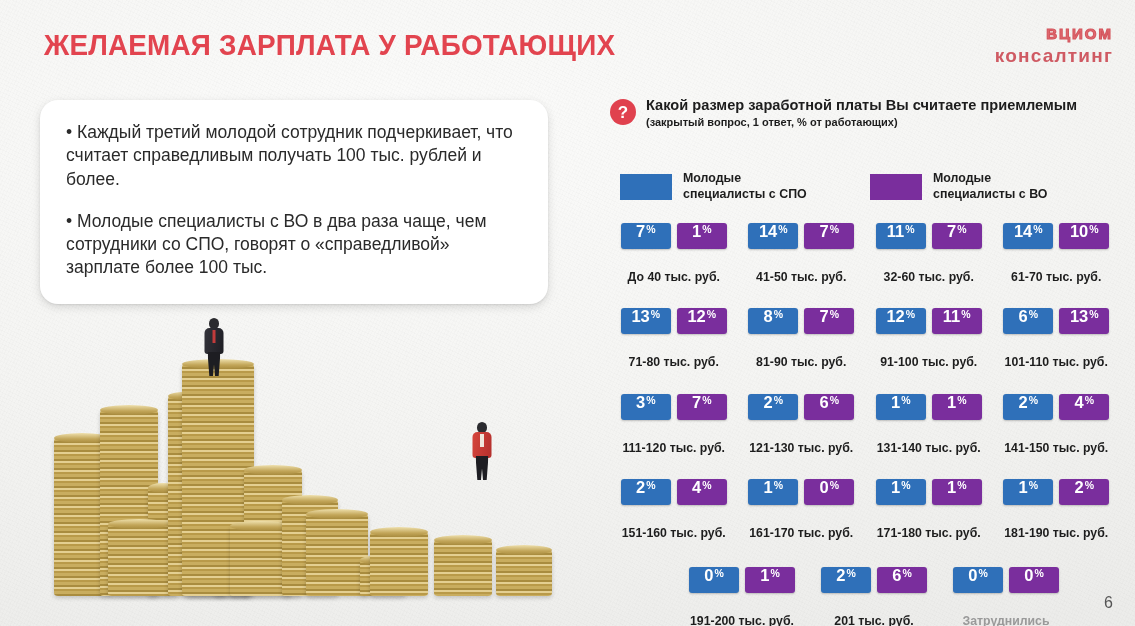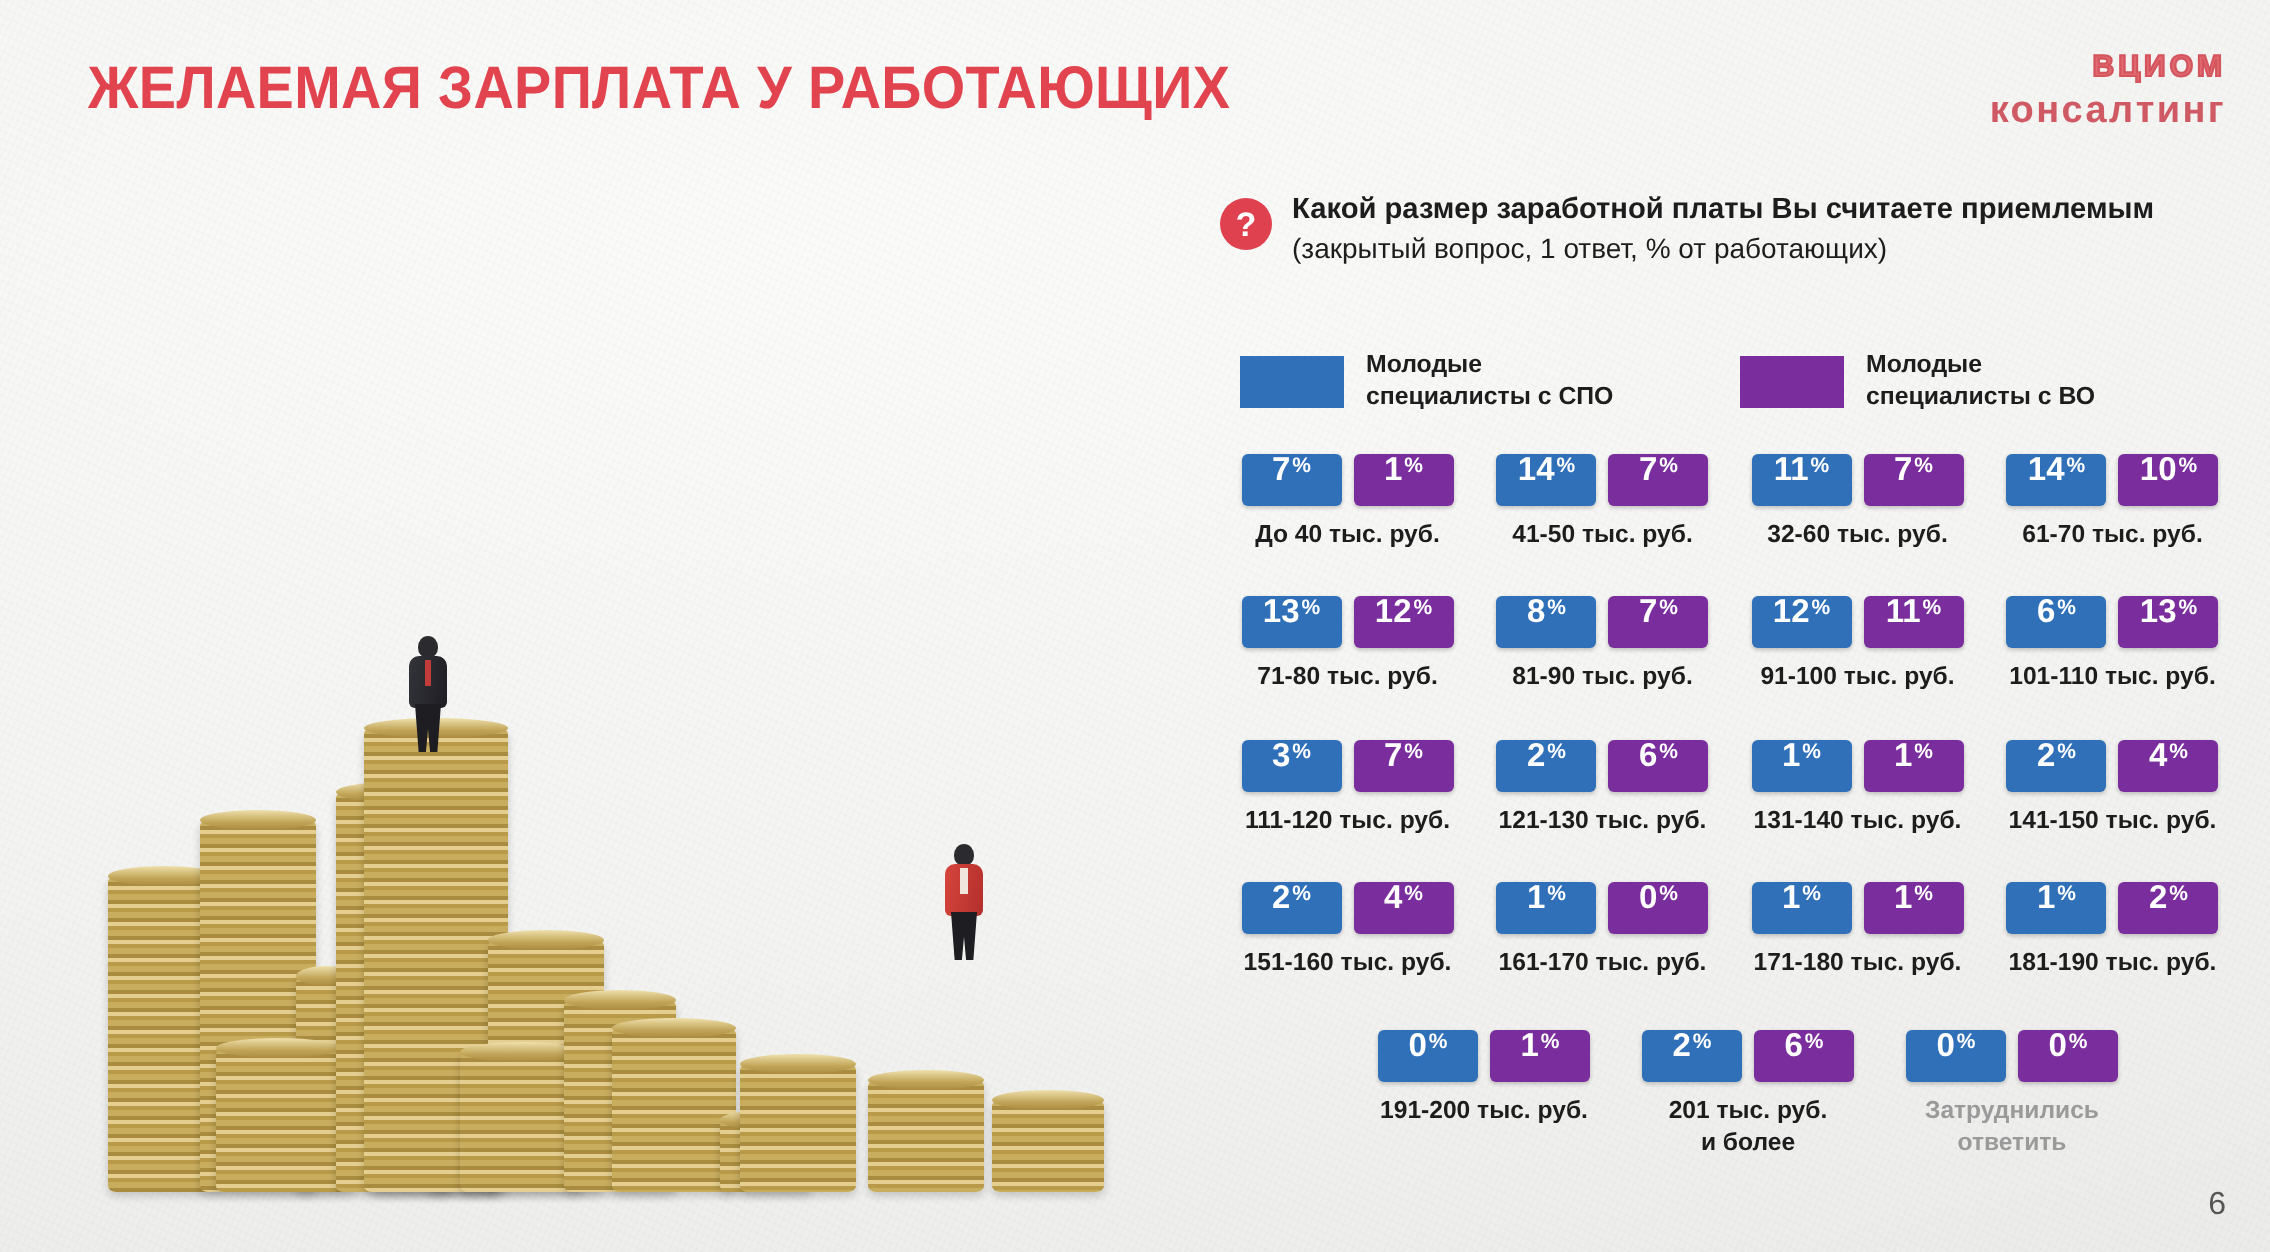--- a/index.html
+++ b/index.html
@@ -88,21 +88,21 @@
 
   #qrow{display:flex;align-items:flex-start;gap:10px;}
   #qicon{
     flex:0 0 auto;width:26px;height:26px;border-radius:50%;
     background:#e0414e;color:#fff;font-size:17px;font-weight:bold;
     display:flex;align-items:center;justify-content:center;
     margin-top:3px;line-height:1;
   }
   #qtext{font-size:14.6px;line-height:1.3;color:#1d1d1d;}
   #qtext .b{font-weight:bold;}
-  #qtext .sub{font-weight:normal;font-size:14px;}
+  #qtext .sub{font-weight:bold;font-size:11px;}
 
   #legend{display:flex;margin-top:42px;padding-left:10px;}
   .leg{display:flex;align-items:center;gap:11px;width:258px;}
   .leg .sw{width:52px;height:26px;}
   .leg .sw.blue{background:#2f70b9;}
   .leg .sw.purple{background:#7a2e9d;}
   .leg .lab{font-size:12.4px;font-weight:bold;line-height:1.28;color:#1d1d1d;}
 
   #grid{margin-top:20px;}
   .grow{display:flex;}
@@ -111,21 +111,21 @@
   .chip{
     width:50px;height:26px;border-radius:3px;
     display:flex;align-items:baseline;justify-content:center;
     color:#fff;box-shadow:0 1px 2px rgba(0,0,0,.22);
   }
   .chip.blue{background:#2f70b9;}
   .chip.purple{background:#7a2e9d;}
   .chip .n{font-size:16.5px;font-weight:bold;line-height:1;}
   .chip .p{font-size:10.5px;font-weight:bold;line-height:1;margin-left:1px;
            position:relative;top:-4px;}
-  .clab{margin-top:7px;font-size:12.3px;font-weight:bold;color:#1d1d1d;
+  .clab{margin-top:21px;font-size:12.3px;font-weight:bold;color:#1d1d1d;
         text-align:center;line-height:1.25;white-space:nowrap;}
   .clab.muted{color:#9a9a9a;}
   .grow + .grow{margin-top:23px;}
   .grow.last{margin-top:26px;padding-left:66px;}
   .grow.last .cell{width:132px;}
   .grow.last .clab{white-space:normal;}
 
   #pageno{
     position:absolute;right:22px;bottom:14px;
     font-size:16px;color:#555;
@@ -136,20 +136,24 @@
 
 <div id="slide">
 
   <div id="title">ЖЕЛАЕМАЯ ЗАРПЛАТА У РАБОТАЮЩИХ</div>
 
   <div id="logo">
     <div class="l1">ВЦИОМ</div>
     <div class="l2">консалтинг</div>
   </div>
 
+  <div id="card">
+    <p>• Каждый третий молодой сотрудник подчеркивает, что считает справедливым получать 100 тыс. рублей и более.</p>
+    <p>• Молодые специалисты с ВО в два раза чаще, чем сотрудники со СПО, говорят о «справедливой» зарплате более 100 тыс.</p>
+  </div>
 
   <div id="photo">
 
     <div class="stack" style="left:36px;  bottom:14px; width:56px; height:158px;"></div>
     <div class="stack" style="left:82px;  bottom:14px; width:58px; height:186px;"></div>
     <div class="stack" style="left:130px; bottom:14px; width:30px; height:108px;"></div>
     <div class="stack" style="left:90px;  bottom:14px; width:62px; height:72px;"></div>
     <div class="stack" style="left:150px; bottom:14px; width:58px; height:200px;"></div>
     <div class="stack" style="left:196px; bottom:14px; width:36px; height:84px;"></div>
     <div class="stack" style="left:168px; bottom:14px; width:62px; height:68px;"></div>

